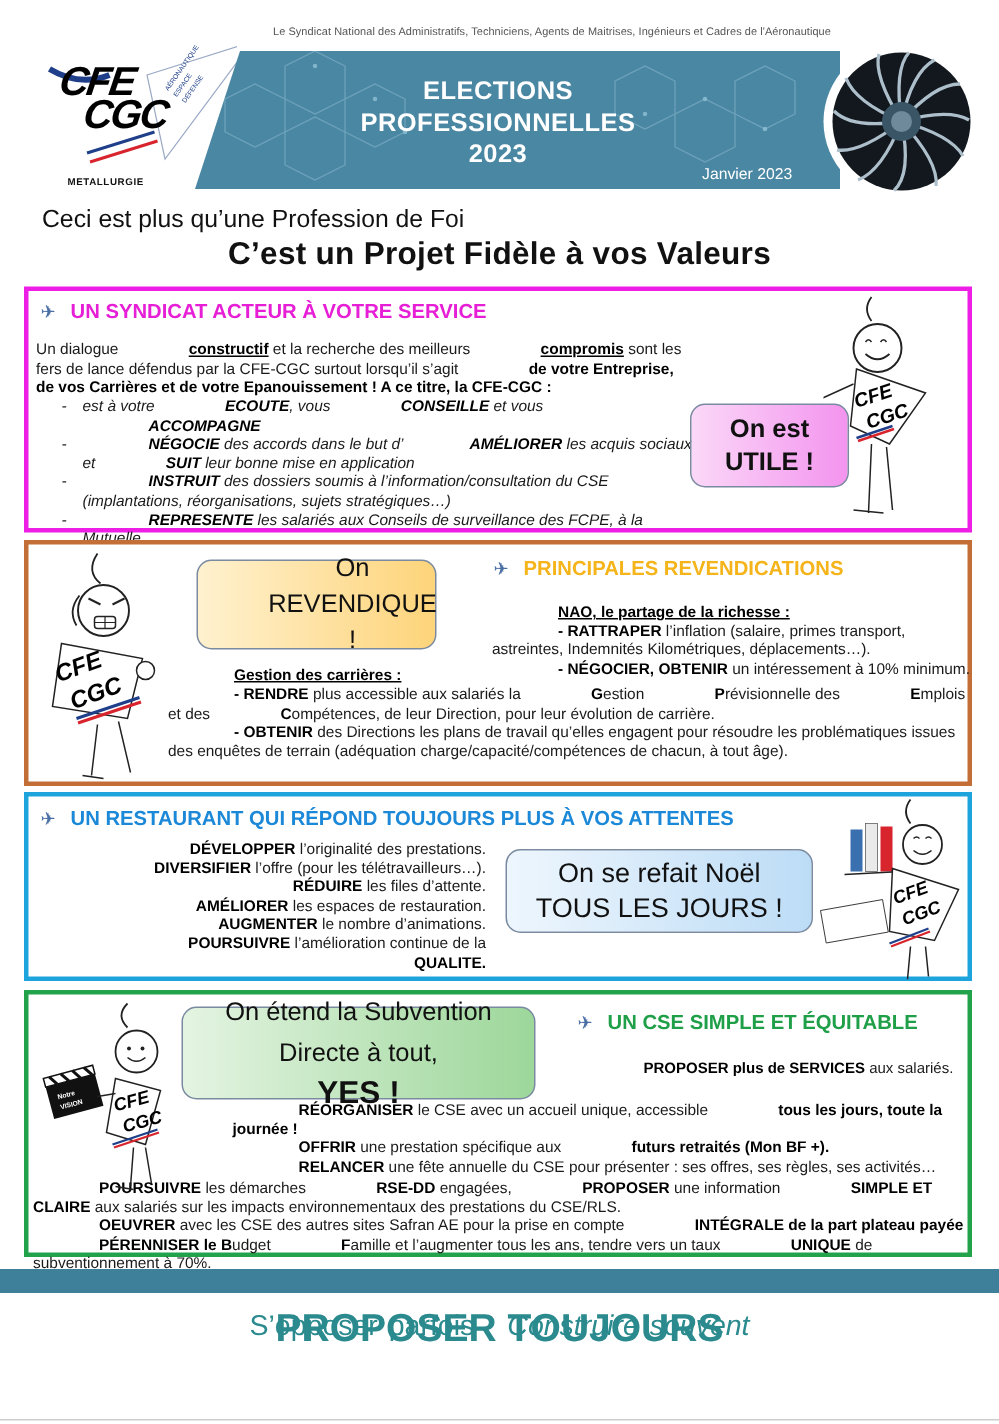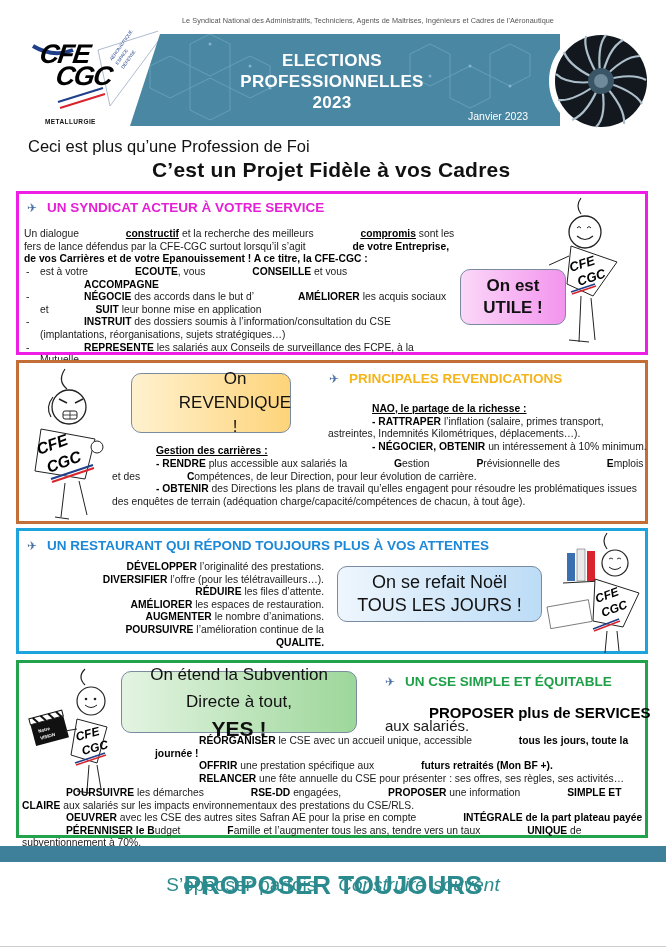--- a/index.html
+++ b/index.html
@@ -143,30 +143,30 @@
       <path d="M53 53 Q22 40 16 24"></path>
         <path d="M53 53 Q34 22 38 8"></path>
         <path d="M53 53 Q48 18 58 7"></path>
     </g>
     <circle cx="53" cy="53" r="13" fill="#3a5566"></circle>
     <circle cx="53" cy="53" r="7" fill="#6f8a9a"></circle>
   </svg>
 </div>
 
 <div class="subtitle1">Ceci est plus qu’une Profession de Foi</div>
-<div class="subtitle2">C’est un Projet Fidèle à vos Cadres</div>
+<div class="subtitle2">C’est un Projet Fidèle à vos Valeurs</div>
 
 <div class="section sec-magenta">
   <div class="sec-head c-mag" style="left:8px;top:6px;">
     <span class="arrow">✈</span><span>UN SYNDICAT ACTEUR À VOTRE SERVICE</span>
   </div>
   <div class="txt" style="left:5px;top:34px;width:440px;">
     <span>Un dialogue </span><b><u>constructif</u></b><span> et la recherche des meilleurs </span><b><u>compromis</u></b><span> sont les fers de lance défendus par la CFE-CGC surtout lorsqu’il s’agit </span><b>de votre Entreprise, de vos Carrières et de votre Epanouissement ! A ce titre, la CFE-CGC :</b>
   </div>
-  <div class="txt" style="left:7px;top:72px;width:430px;" id="syndicat-bullets">
+  <div class="txt" style="left:22px;top:72px;width:430px;font-style:italic;" id="syndicat-bullets">
       <div class="bullet"><span class="dash">-</span><span>est à votre </span><b>ECOUTE</b><span>, vous </span><b>CONSEILLE</b><span> et vous </span><b>ACCOMPAGNE</b></div>
       <div class="bullet"><span class="dash">-</span><b>NÉGOCIE</b><span> des accords dans le but d’</span><b>AMÉLIORER</b><span> les acquis sociaux et </span><b>SUIT</b><span> leur bonne mise en application</span></div>
       <div class="bullet"><span class="dash">-</span><b>INSTRUIT</b><span> des dossiers soumis à l’information/consultation du CSE (implantations, réorganisations, sujets stratégiques…)</span></div>
       <div class="bullet"><span class="dash">-</span><b>REPRESENTE</b><span> les salariés aux Conseils de surveillance des FCPE, à la Mutuelle…</span></div>
     </div>
 
   <div class="bubble b-pink" style="left:441px;top:75px;width:106px;height:56px;font-size:17px;line-height:22px;">
     <span>On est</span>
     <span>UTILE !</span>
   </div>
@@ -288,21 +288,21 @@
     <path d="M40 66 L52 64" stroke="#222" stroke-width="1"></path>
   </svg>
   <div class="bubble b-green" style="left:102px;top:8px;width:236px;height:62px;font-size:17px;line-height:27px;font-weight:normal;">
     <span>On étend la Subvention</span>
     <span><span>Directe à tout, </span><b style="font-size:21px;">YES !</b></span>
   </div>
 
   <div class="sec-head c-grn" style="left:366px;top:11px;">
     <span class="arrow">✈</span><span>UN CSE SIMPLE ET ÉQUITABLE</span>
   </div>
-  <div class="txt" style="left:366px;top:44px;width:270px;font-size:15px;">
+  <div class="txt" style="left:366px;top:44px;width:270px;font-size:10px;">
     <b>PROPOSER plus de SERVICES</b><span> aux salariés.</span>
   </div>
   <div class="txt" style="left:136px;top:72px;width:490px;" id="cse-mid">
       <div><b>RÉORGANISER</b><span> le CSE avec un accueil unique, accessible </span><b>tous les jours, toute la journée !</b></div>
       <div><b>OFFRIR</b><span> une prestation spécifique aux </span><b>futurs retraités (Mon BF +).</b></div>
       <div><b>RELANCER</b><span> une fête annuelle du CSE pour présenter : ses offres, ses règles, ses activités…</span></div>
     </div>
   <div class="txt" style="left:3px;top:124px;width:624px;" id="cse-bottom">
       <div><b>POURSUIVRE</b><span> les démarches </span><b>RSE-DD</b><span> engagées, </span><b>PROPOSER</b><span> une information </span><b>SIMPLE ET CLAIRE</b><span> aux salariés sur les impacts environnementaux des prestations du CSE/RLS.</span></div>
       <div><b>OEUVRER</b><span> avec les CSE des autres sites Safran AE pour la prise en compte </span><b>INTÉGRALE de la part plateau payée</b></div>

